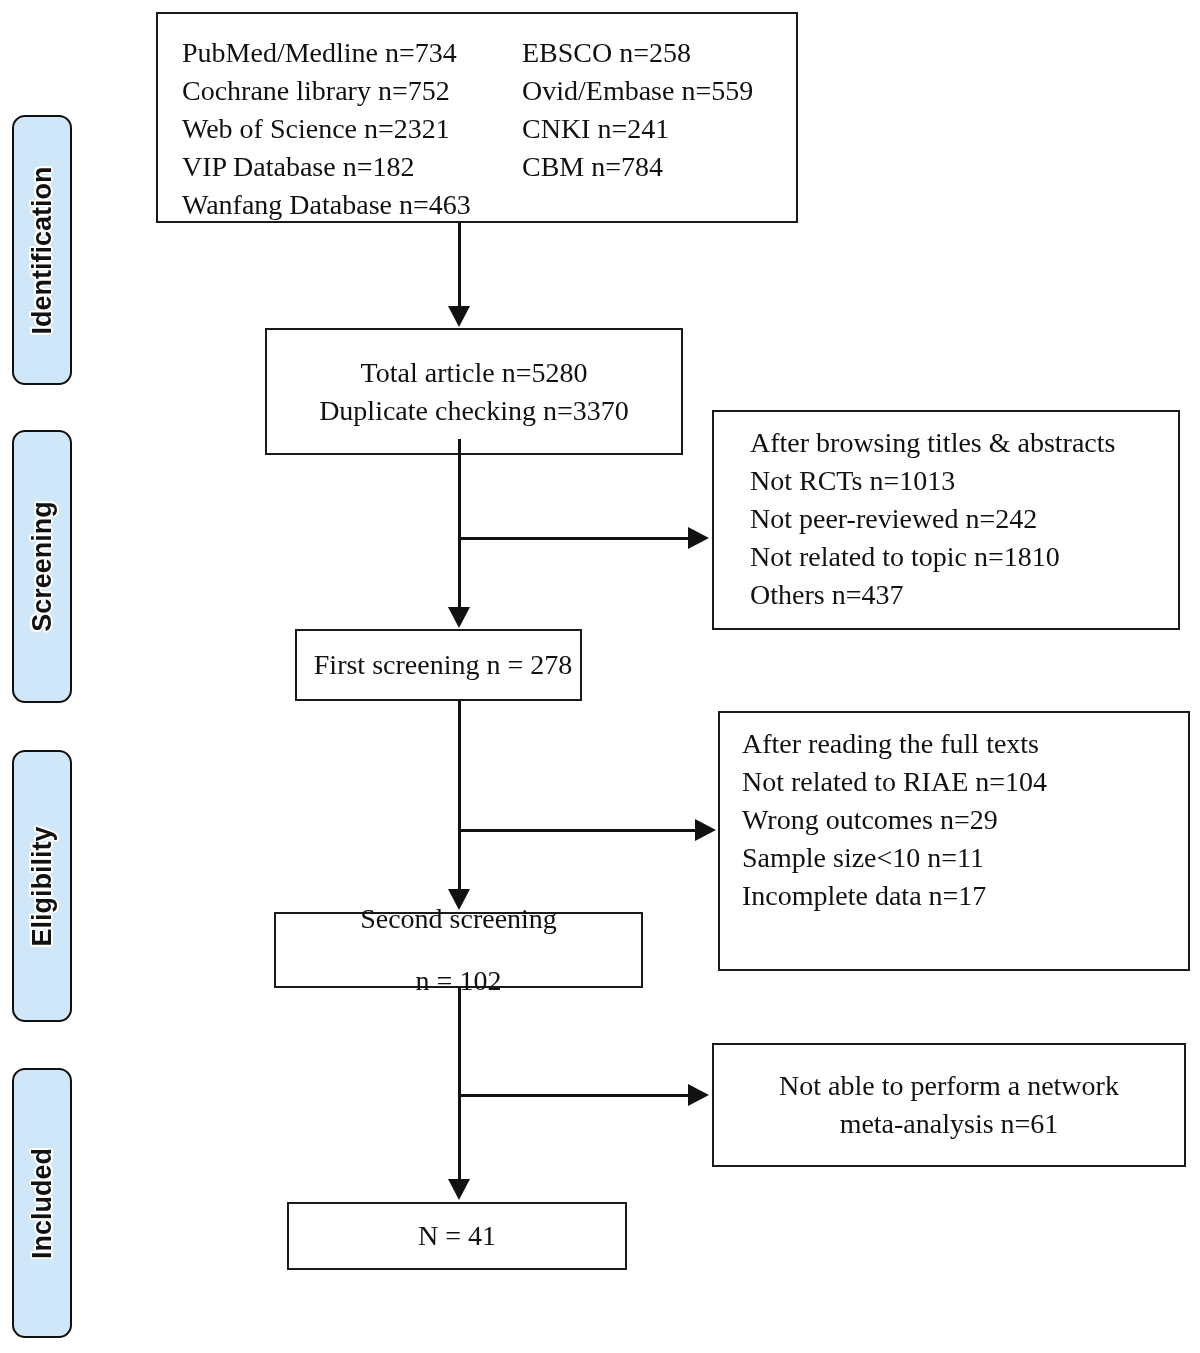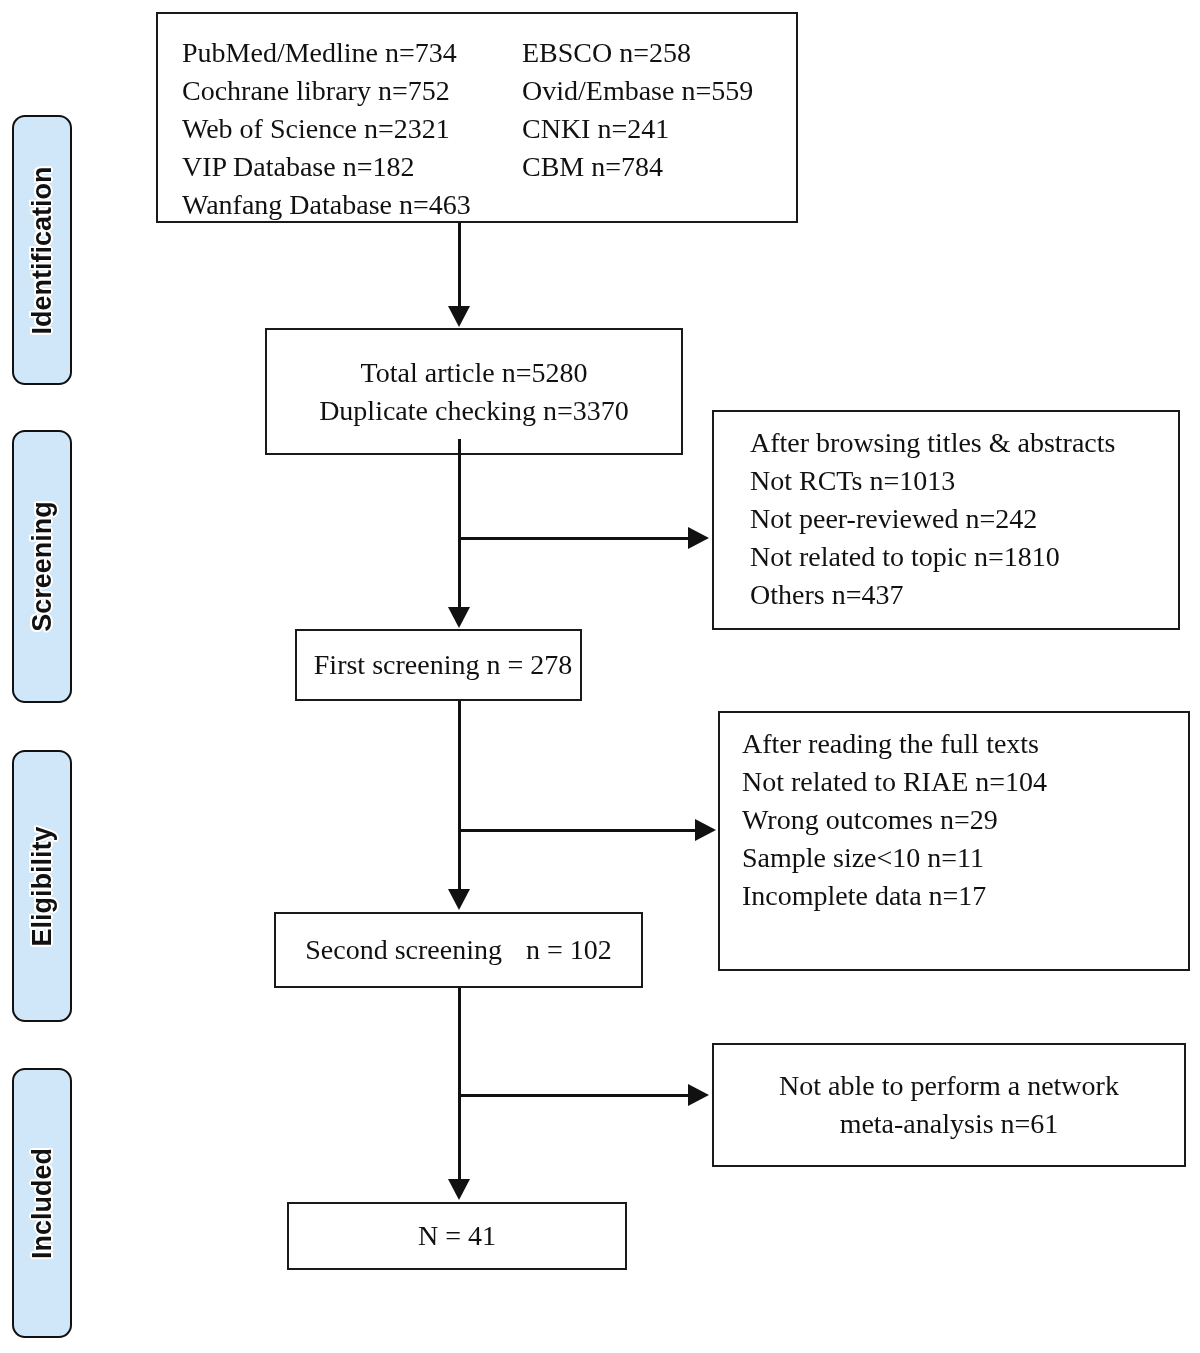--- a/index.html
+++ b/index.html
@@ -23,21 +23,21 @@
         font-size:28px;line-height:38px;}
   .fbox.center{display:flex;flex-direction:column;align-items:center;justify-content:center;text-align:center;}
   .fbox .row{display:flex;}
   .fbox .col-l{width:340px;flex:none;}
 
   #box-sources{left:156px;top:12px;width:642px;height:211px;padding:20px 6px 0 24px;}
   #box-total{left:265px;top:328px;width:418px;height:127px;}
   #box-screen-exc{left:712px;top:410px;width:468px;height:220px;padding:12px 6px 0 36px;}
   #box-first{left:295px;top:629px;width:287px;height:72px;padding-left:9px;}
   #box-elig-exc{left:718px;top:703px;width:472px;height:260px;padding:12px 6px 0 22px;margin-top:8px;}
-  #box-second{left:274px;top:912px;width:369px;height:76px;flex-direction:row;gap:24px;}
+  #box-second{left:274px;top:912px;width:369px;height:76px;flex-direction:column;gap:24px;}
   #box-network{left:712px;top:1043px;width:474px;height:124px;}
   #box-n41{left:287px;top:1202px;width:340px;height:68px;align-items:center;}
 
   
   .vline{position:absolute;width:3px;background:#111;}
   .hline{position:absolute;height:3px;background:#111;}
   .arr-d{position:absolute;width:0;height:0;border-left:11px solid transparent;
          border-right:11px solid transparent;border-top:21px solid #111;}
   .arr-r{position:absolute;width:0;height:0;border-top:11px solid transparent;
          border-bottom:11px solid transparent;border-left:21px solid #111;}

